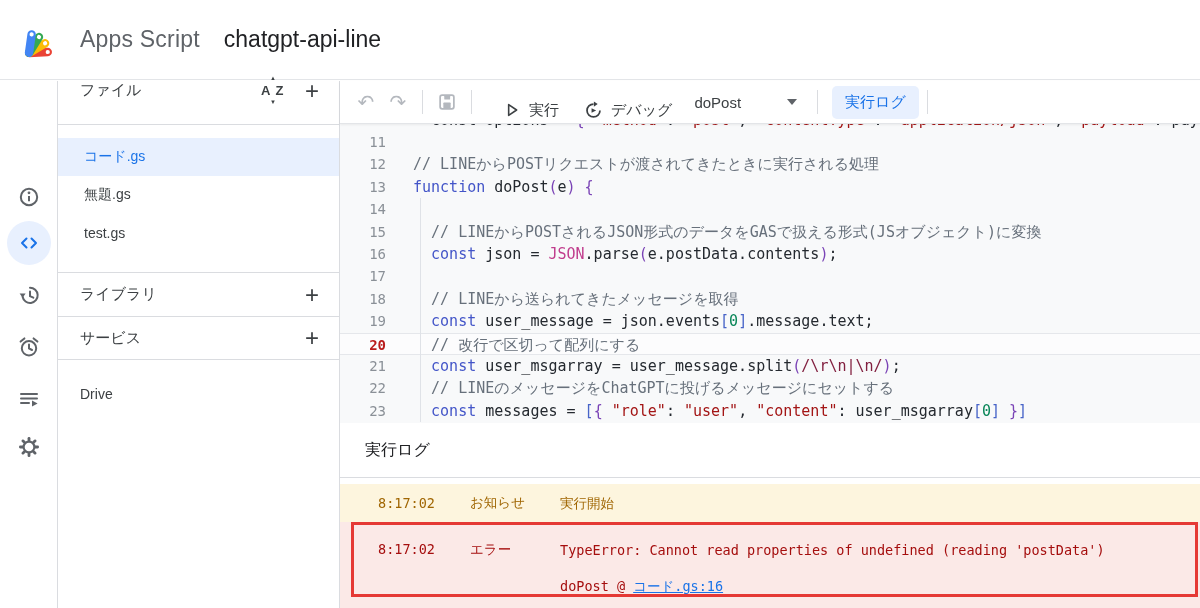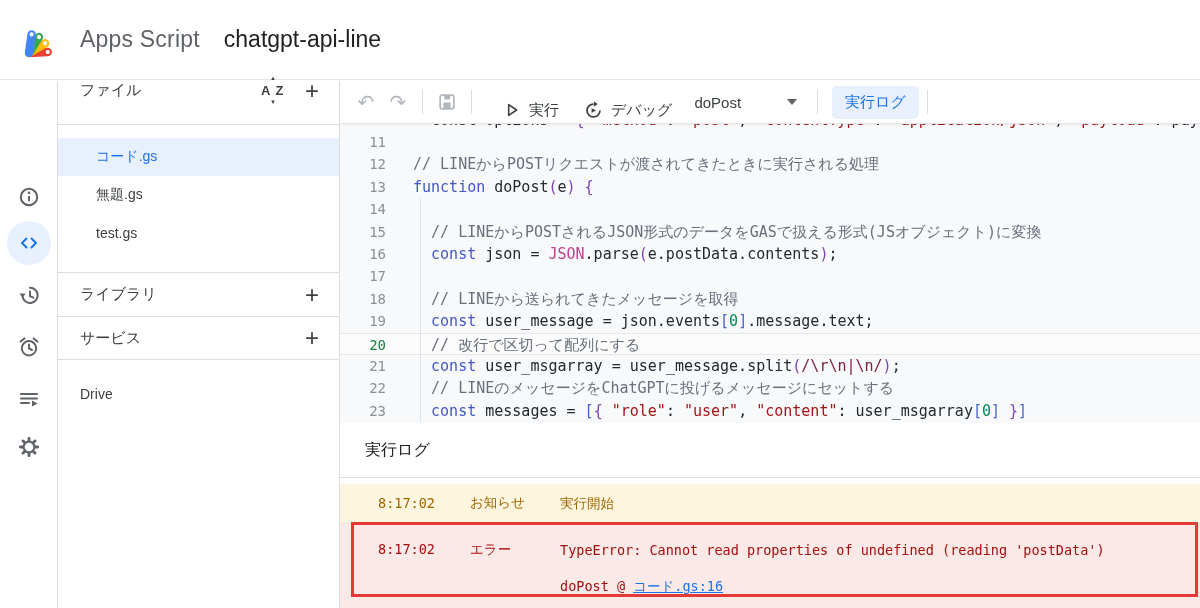--- a/index.html
+++ b/index.html
@@ -36,21 +36,21 @@
     border-bottom:1px solid #dadce0; font-size:15px; color:#3c4043;
   }
   .sb-header .spacer, .sb-section .spacer { flex:1; }
   .plus-btn { font-size:24px; font-weight:300; color:#3c4043; line-height:20px; cursor:pointer; padding:0 2px; }
   .az-icon { position:relative; width:26px; height:18px; margin-right:16px; cursor:pointer;
              font-size:13px; font-weight:bold; color:#3c4043; display:flex; align-items:center; }
   .az-icon .az-a { margin-right:5px; }
   .az-icon .az-up { position:absolute; top:-6px; left:9px; font-size:6px; color:#3c4043; }
   .az-icon .az-dn { position:absolute; bottom:-6px; left:9px; font-size:6px; color:#3c4043; }
   .file-list { padding-top:13px; }
-  .file-row { height:38px; display:flex; align-items:center; padding-left:38px;
+  .file-row { height:38px; display:flex; align-items:center; padding-left:26px;
               font-size:14px; color:#3c4043; cursor:pointer; }
   .file-row.selected { background:#e8f0fe; color:#1a73e8; }
   .sb-section { height:44px; display:flex; align-items:center; padding:0 18px 0 22px;
                 border-top:1px solid #dadce0; font-size:15px; color:#3c4043; }
   .sb-section.first { margin-top:20px; }
   .sb-section.last { border-bottom:1px solid #dadce0;gap:40px; }
   .drive-row { height:38px; margin-top:15px; display:flex; align-items:center;
                padding-left:22px; font-size:14px; color:#3c4043; cursor:pointer; }
   
   .main { position:absolute; left:340px; top:81px; width:860px; height:527px; }
@@ -73,21 +73,21 @@
   
   .code-pane {
     position:relative; height:299px; background:#f8f9fa; overflow:hidden;
     font-family:"DejaVu Sans Mono","Liberation Mono",monospace; font-size:15px;
   }
   .clip-strip { height:7px; overflow:hidden; position:relative; }
   .clip-strip .code-line { margin-top:-15px; }
   .code-line { display:flex; height:22.4px; line-height:22.4px; white-space:pre; }
   .code-line.active { background:#fcfcfd; border-top:1px solid #e5e7eb; border-bottom:1px solid #e5e7eb; }
   .line-num { width:46px; flex:none; text-align:right; color:#8a9097; font-size:14px; }
-  .code-line.active .line-num { color:#15803d; font-weight:normal; }
+  .code-line.active .line-num { color:#b91c1c; font-weight:bold; }
   .line-code { padding-left:27px; }
   .indent-guide { position:absolute; left:80px; top:74px; width:1px; height:224px; background:#dfe2e7; }
   .tk-kw { color:#4355c8; } .tk-pl { color:#24292f; } .tk-cm { color:#67707b; }
   .tk-cl { color:#c03d8d; } .tk-st { color:#a31515; } .tk-nu { color:#098658; }
   .tk-pu { color:#7a43b6; } .tk-bl { color:#4864c8; } .tk-re { color:#811f3f; }
   
   .log-panel { height:185px; background:#fff; }
   .log-header { height:55px; display:flex; align-items:center; padding-left:25px;
                 font-size:16px; color:#202124; border-bottom:1px solid #dadce0; }
   .log-spacer { height:6px; }

